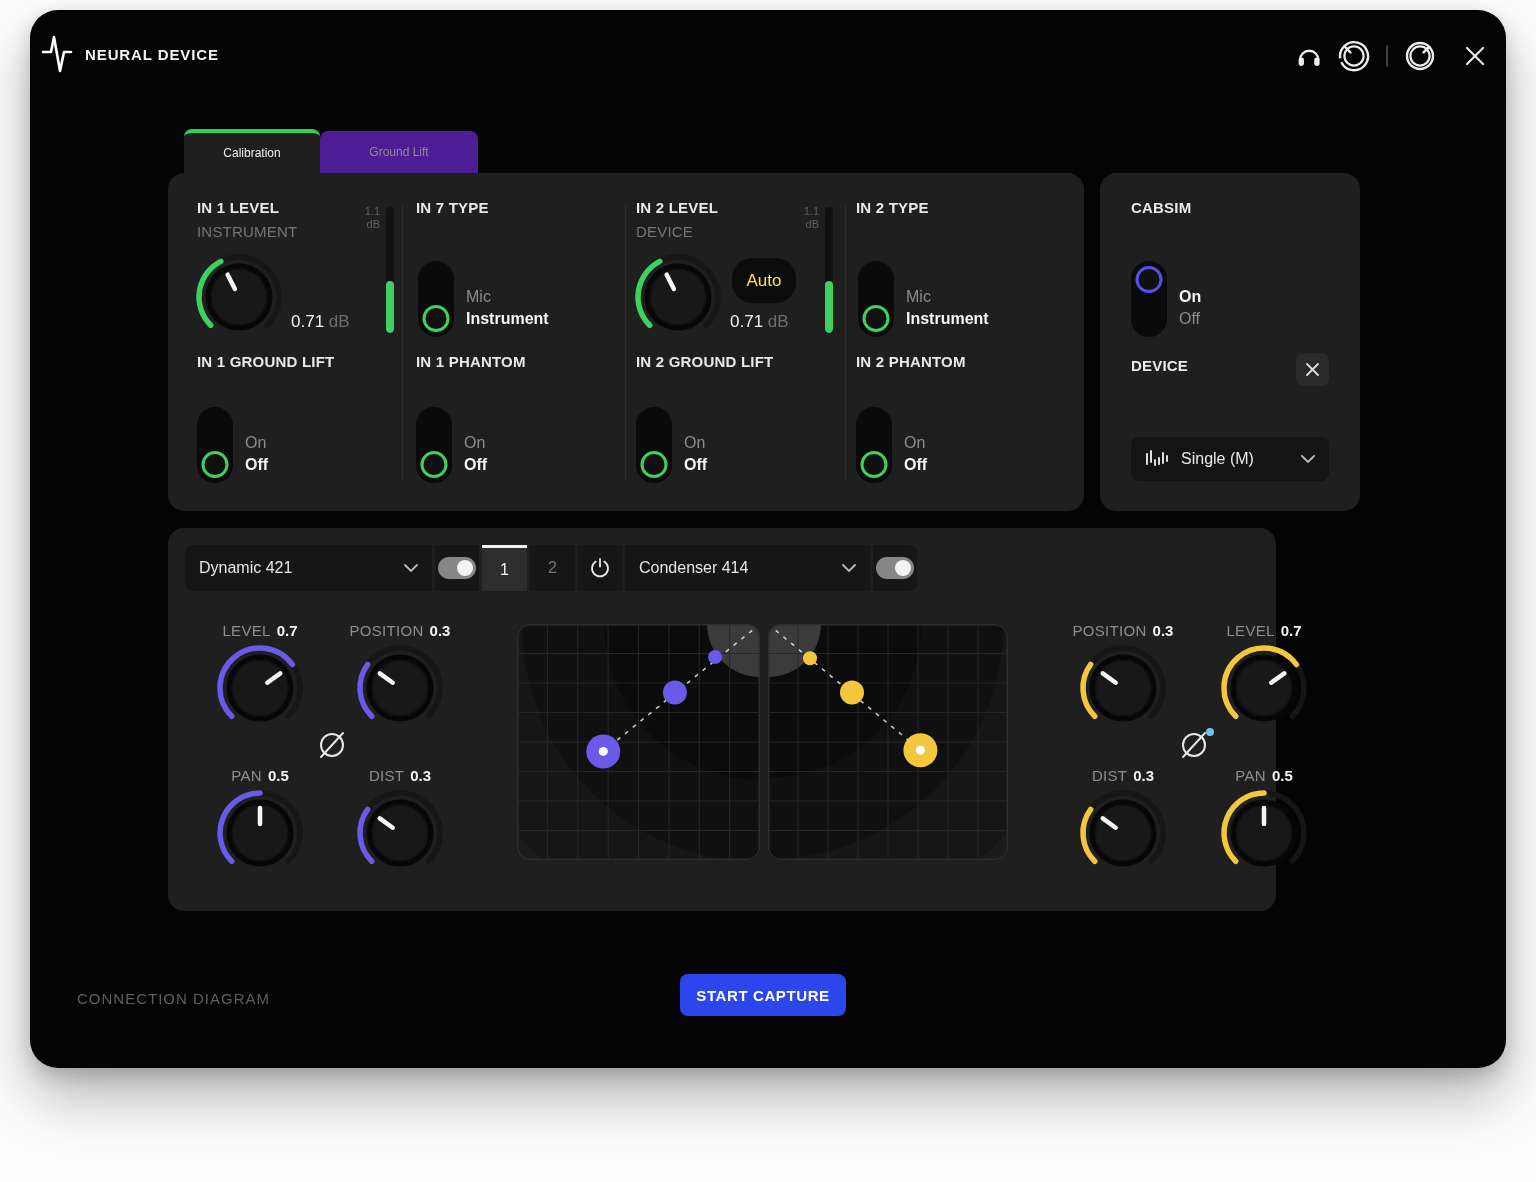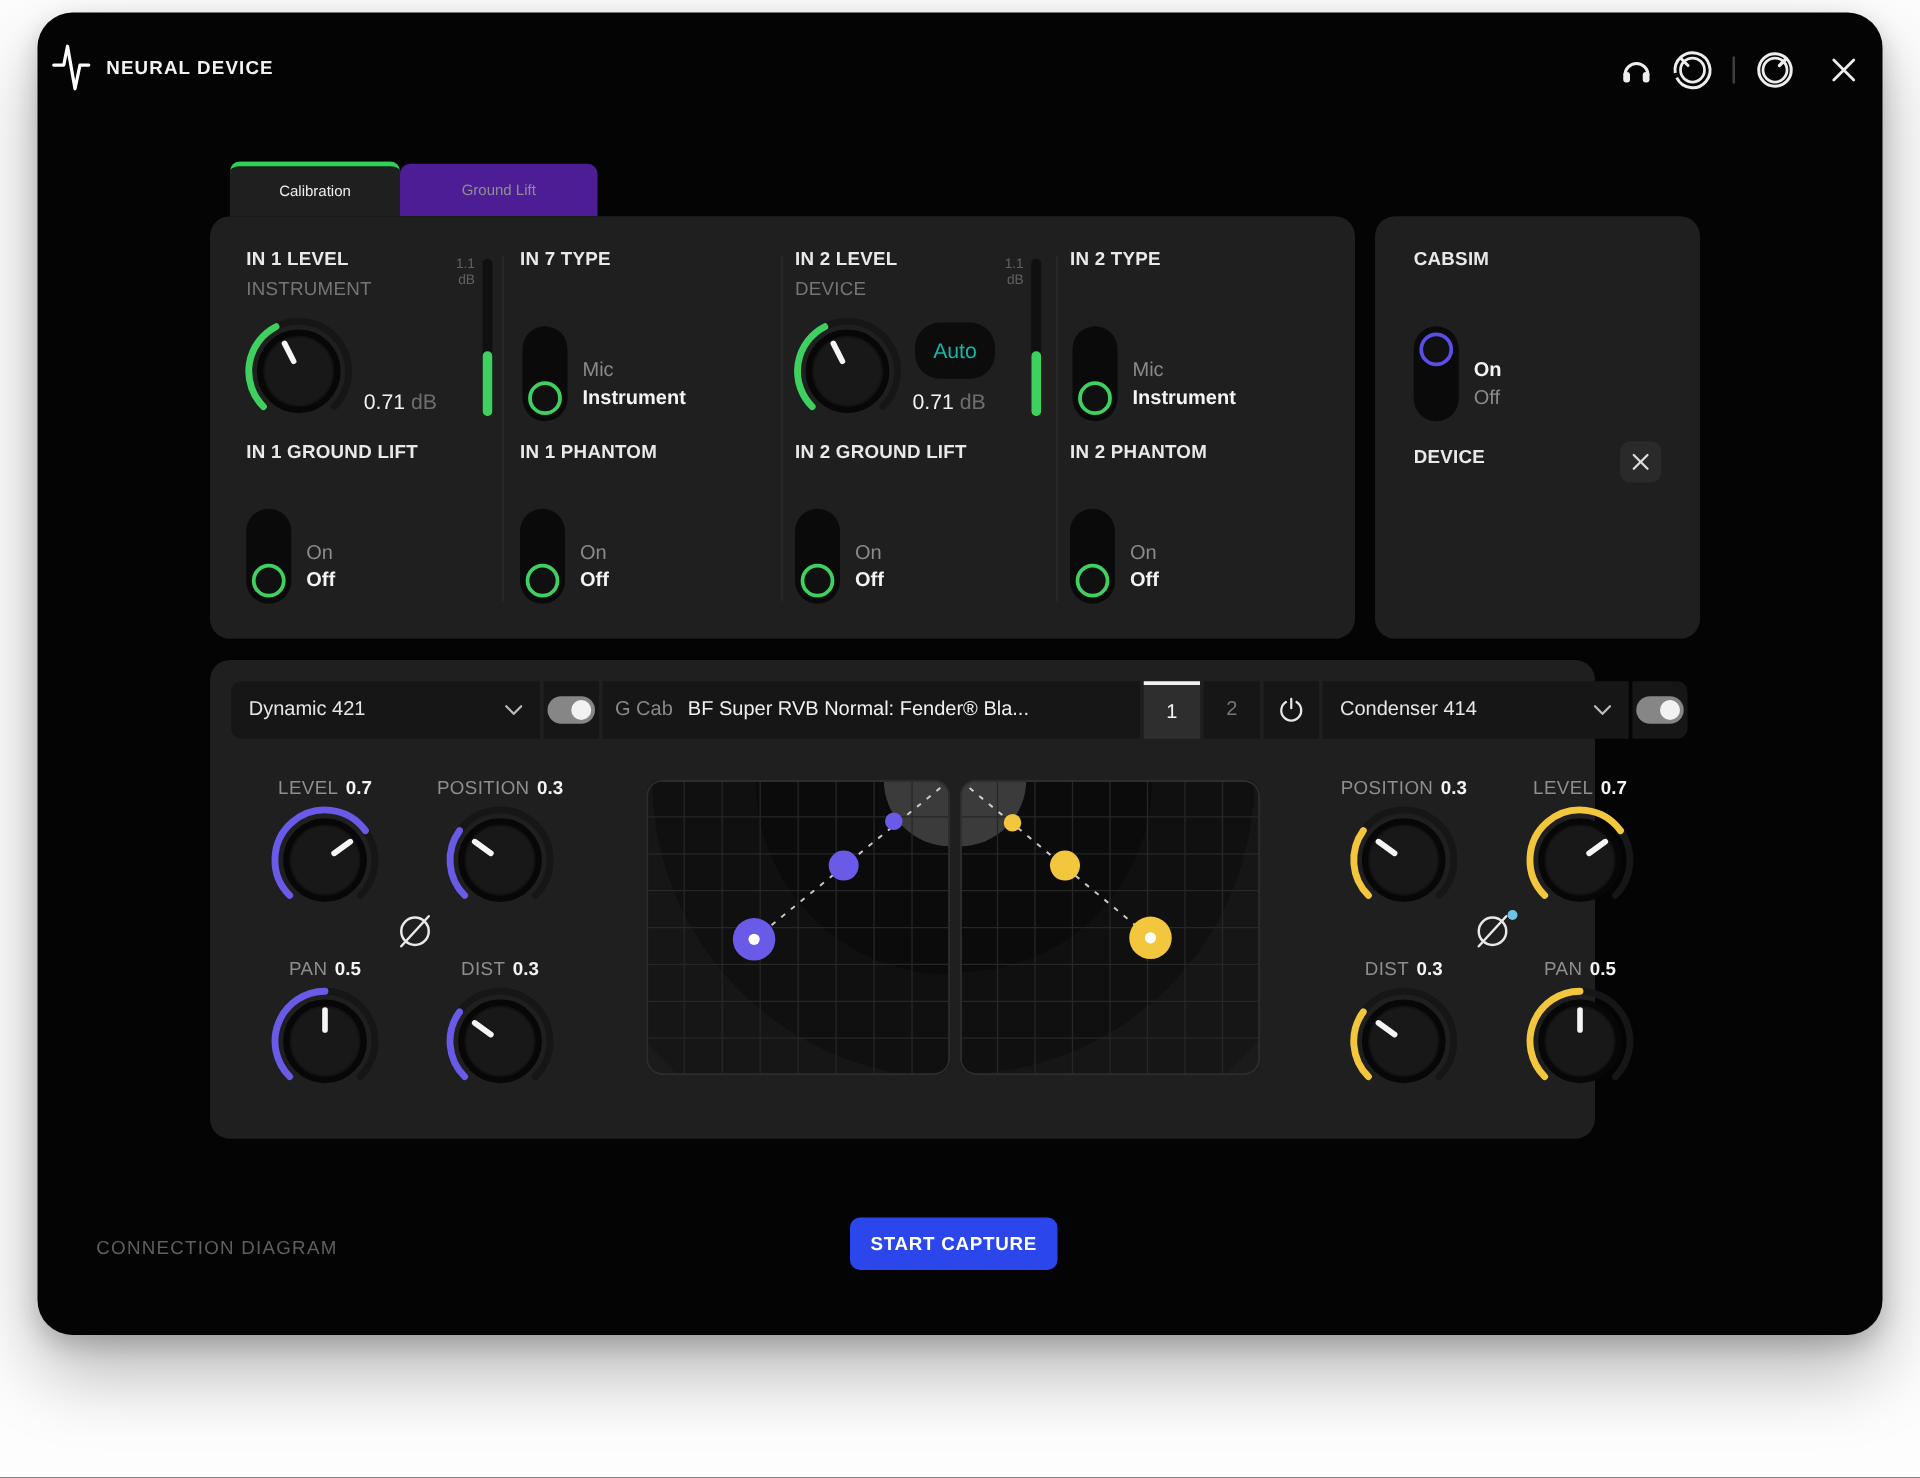--- a/index.html
+++ b/index.html
@@ -39,21 +39,21 @@
   .vt-ind.bottom{bottom:5px;} .vt-ind.top{top:5px;}
   .vt-ind.purple{border-color:#5B4EE4;}
   .vt-labels{display:flex;flex-direction:column;justify-content:flex-end;padding:4px 0 7px;}
   .opt{font-size:16px;color:#8B8B8B;line-height:22px;white-space:nowrap;}
   .opt.sel{color:#F4F4F4;font-weight:700;}
   
   .meter{position:absolute;width:8px;background:#101010;border-radius:4px;overflow:hidden;}
   .mfill{position:absolute;bottom:0;left:0;right:0;background:#3ED15F;border-radius:4px;}
   .meter-label{position:absolute;font-size:11px;line-height:13px;color:#616161;text-align:right;}
   
-  .auto-btn{position:absolute;background:#0C0C0C;border-radius:20px;color:#14b8a6;font-size:17px;
+  .auto-btn{position:absolute;background:#0C0C0C;border-radius:20px;color:#fde047;font-size:17px;
             display:flex;align-items:center;justify-content:center;}
   .sq-btn{position:absolute;background:#2A2A2A;border-radius:8px;display:flex;align-items:center;justify-content:center;}
   .dropdown{position:absolute;background:#141414;border-radius:8px;display:flex;align-items:center;gap:12px;padding:0 14px;box-sizing:border-box;color:#E8E8E8;font-size:16px;}
   .dropdown .grow{flex:1;}
   .ctrl-row{position:absolute;display:flex;gap:3px;}
   .seg{background:#161616;height:46px;display:flex;align-items:center;box-sizing:border-box;}
   .seg.first{border-radius:8px 0 0 8px;}
   .seg.last{border-radius:0 8px 8px 0;}
   .seg-tab{justify-content:center;font-size:16px;color:#777;width:45px;}
   .seg-tab.active{background:#2E2E2E;color:#F5F5F5;border-top:3px solid #F2F2F2;}
@@ -228,39 +228,49 @@
         <span class="opt">Off</span>
       </div>
     </div>
     <div class="abs sec-title" style="left:31px;top:184px;">DEVICE</div>
     <div class="sq-btn" style="left:196px;top:180px;width:33px;height:33px;">
       <svg width="15" height="15" viewBox="0 0 15 15">
           <line x1="2" y1="2" x2="13" y2="13" stroke="#DDD" stroke-width="1.8" stroke-linecap="round"></line>
           <line x1="13" y1="2" x2="2" y2="13" stroke="#DDD" stroke-width="1.8" stroke-linecap="round"></line>
         </svg>
     </div>
+    <div class="dropdown" style="left:31px;top:264px;width:198px;height:44px;">
+      <svg width="24" height="22" viewBox="0 0 24 22">
+        <rect x="1" y="5" width="2" height="12" rx="1" fill="#E0E0E0"></rect>
+        <rect x="5" y="2" width="2" height="13" rx="1" fill="#E0E0E0"></rect>
+        <rect x="9" y="11" width="2" height="7" rx="1" fill="#E0E0E0"></rect>
+        <rect x="13" y="9" width="2" height="8" rx="1" fill="#E0E0E0"></rect>
+        <rect x="17" y="4" width="2" height="12" rx="1" fill="#E0E0E0"></rect>
+        <rect x="21" y="7" width="2" height="7" rx="1" fill="#E0E0E0"></rect>
+      </svg>
+      <span class="grow">Single (M)</span>
+      <svg class="chev" width="14" height="8" viewBox="0 0 14 8">
+          <polyline points="1,1 7,7 13,1" fill="none" stroke="#BBB" stroke-width="1.8" stroke-linecap="round"></polyline>
+        </svg>
+    </div>
   </div>
 
   <div class="panel" style="left:138px;top:518px;width:1108px;height:383px;">
 
     <div class="ctrl-row" style="left:17px;top:17px;">
       <div class="seg first" style="width:247px;padding:0 14px;">
         <span class="grow" style="flex:1;font-size:16px;color:#E6E6E6;">Dynamic 421</span>
         <svg class="chev" width="14" height="8" viewBox="0 0 14 8">
             <polyline points="1,1 7,7 13,1" fill="none" stroke="#BBB" stroke-width="1.8" stroke-linecap="round"></polyline>
           </svg>
       </div>
       <div class="seg" style="width:44px;justify-content:center;">
         <div class="htoggle">
             <div class="thumb"></div>
           </div>
-      </div>
-      <div class="seg" style="width:430px;padding:0 10px;gap:12px;">
-        <span style="font-size:16px;color:#8A8A8A;">G Cab</span>
-        <span style="font-size:16px;color:#F0F0F0;white-space:nowrap;overflow:hidden;">BF Super RVB Normal: Fender® Bla...</span>
       </div>
       <div class="seg seg-tab active">1</div>
       <div class="seg seg-tab">2</div>
       <div class="seg" style="width:44px;justify-content:center;">
         <svg width="22" height="22" viewBox="0 0 22 22">
           <path d="M6.8 4.6 a8 8 0 1 0 8.4 0" fill="none" stroke="#E6E6E6" stroke-width="1.8" stroke-linecap="round"></path>
           <line x1="11" y1="2" x2="11" y2="9.5" stroke="#E6E6E6" stroke-width="1.8" stroke-linecap="round"></line>
         </svg>
       </div>
       <div class="seg" style="width:245px;padding:0 14px;">

